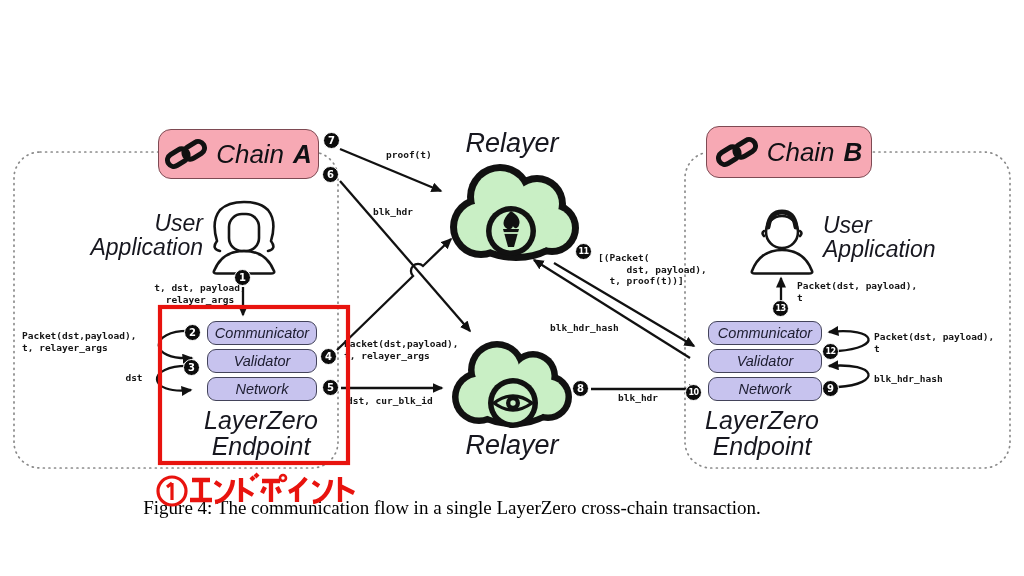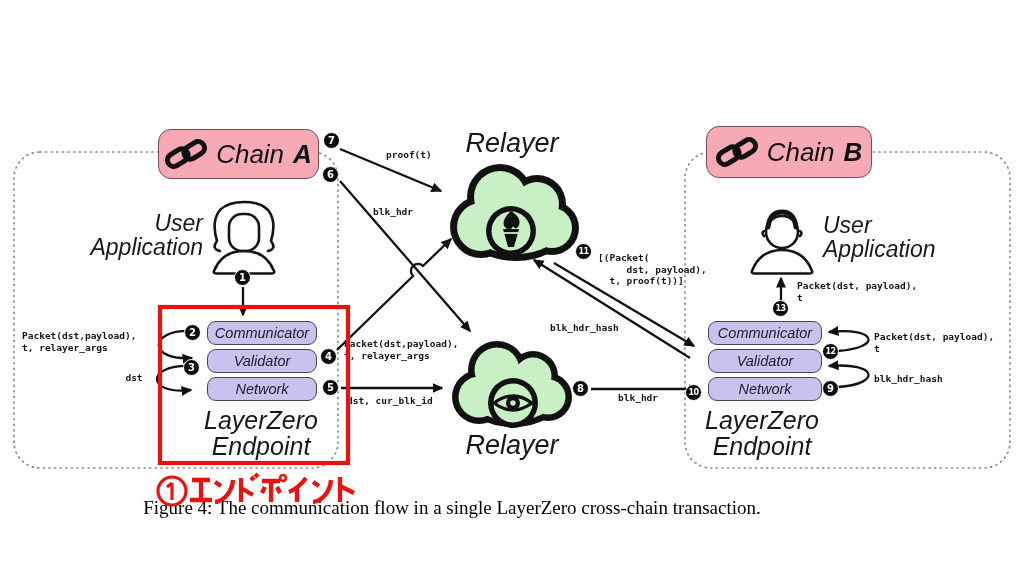--- a/index.html
+++ b/index.html
@@ -153,20 +153,22 @@
   <div class="cbox" style="left:708px;top:377px;width:112px;">Network</div>
 
   <div class="ital" style="left:187px;top:407px;width:148px;text-align:center;font-size:25px;line-height:26px;">LayerZero
 Endpoint</div>
   <div class="ital" style="left:688px;top:407px;width:148px;text-align:center;font-size:25px;line-height:26px;">LayerZero
 Endpoint</div>
 
   <div class="ital" style="left:430px;top:128px;width:164px;text-align:center;font-size:27px;">Relayer</div>
   <div class="ital" style="left:430px;top:430px;width:164px;text-align:center;font-size:27px;">Relayer</div>
 
+  <div class="mono" style="left:148px;top:282px;width:104px;text-align:center;">t, dst, payload,
+relayer_args</div>
   <div class="mono" style="left:22px;top:330px;width:126px;text-align:left;">Packet(dst,payload),
 t, relayer_args</div>
   <div class="mono" style="left:118px;top:372px;width:32px;text-align:center;">dst</div>
   <div class="mono" style="left:344px;top:338px;width:140px;">Packet(dst,payload),
 t, relayer_args</div>
   <div class="mono" style="left:347px;top:395px;width:110px;">dst, cur_blk_id</div>
   <div class="mono" style="left:373px;top:206px;width:60px;">blk_hdr</div>
   <div class="mono" style="left:386px;top:149px;width:60px;">proof(t)</div>
   <div class="mono" style="left:618px;top:392px;width:60px;">blk_hdr</div>
   <div class="mono" style="left:874px;top:373px;width:90px;">blk_hdr_hash</div>

